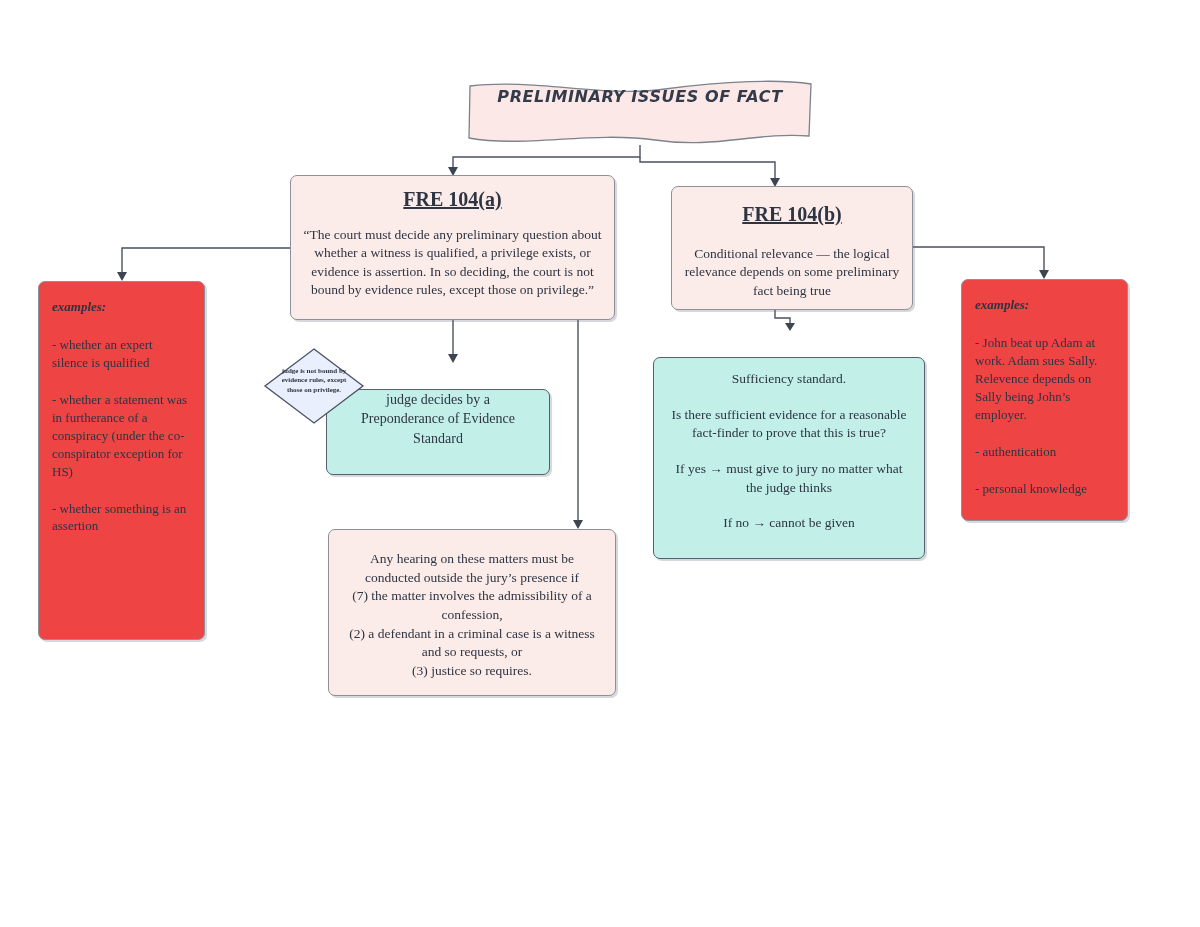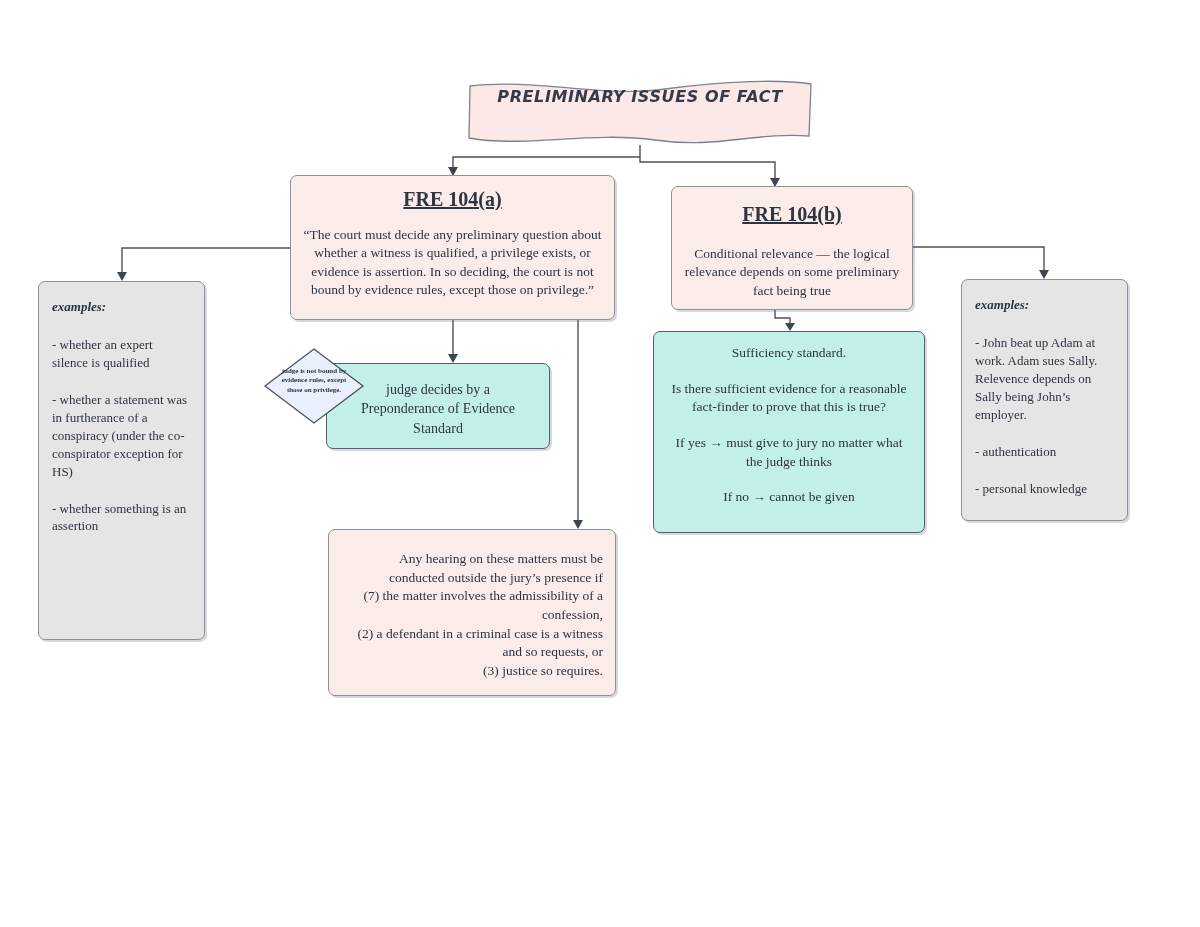--- a/index.html
+++ b/index.html
@@ -8,22 +8,22 @@
     font-family:"Liberation Serif", serif;color:#2d3442;
   }
   .overlay{position:absolute;left:0;top:0;width:1200px;height:927px;z-index:1;}
   .node{
     position:absolute;box-sizing:border-box;z-index:2;
     border:1.3px solid #8d9099;border-radius:7px;
     box-shadow:2px 2px 0 rgba(110,116,132,0.28);
     font-size:13.5px;line-height:1.38;
   }
   .pink{background:#fcece9;}
-  .lavender{background:#e5e5e5;}
-  .teal{background:#c2f0e8;border-color:#55606f;}
+  .lavender{background:#ef4444;}
+  .teal{background:#c2f0e8;border-color:#55606f;margin-top:26px;}
   .centered{text-align:center;}
   .node-title{font-weight:bold;text-decoration:underline;text-align:center;font-size:20px;}
   .b{font-weight:normal;}
   .ex-heading{font-weight:bold;font-style:italic;margin-bottom:20px;}
   .ex-item{margin-bottom:19px;}
   .ex-item:last-child{margin-bottom:0;}
   
   .banner{position:absolute;left:465px;top:74px;width:350px;height:76px;z-index:2;}
   .banner svg{position:absolute;left:0;top:0;width:100%;height:100%;}
   .banner-text{
@@ -33,24 +33,24 @@
   }
   .banner-line1{font-size:16px;}
   .banner-line2{font-size:15px;margin-top:5px;}
   
   .fre104a{left:290px;top:175px;width:325px;height:145px;padding:10px 10px;}
   .fre104a .node-title{margin-bottom:12px;}
   .fre104b{left:656px;top:186px;width:242px;height:124px;padding:14px 10px;margin-left:15px;}
   .fre104b .node-title{margin-bottom:16px;}
   .exL{left:38px;top:281px;width:167px;height:359px;padding:16px 13px;font-size:13px;}
   .exR{left:961px;top:279px;width:167px;height:242px;padding:16px 13px;font-size:13px;}
-  .judge{left:326px;top:363px;width:224px;height:86px;padding:16px 14px;font-size:14px;}
+  .judge{left:326px;top:363px;width:224px;height:86px;padding:0 14px;font-size:14px;}
   .suff{left:653px;top:331px;width:272px;height:202px;padding:12px 14px;}
   .suff .gap{margin-bottom:17px;}
-  .hearing{left:328px;top:529px;width:288px;height:167px;padding:20px 12px;text-align:right;}
+  .hearing{left:328px;top:529px;width:288px;height:167px;padding:20px 12px;text-align:center;}
   
   .diamond{position:absolute;left:263px;top:347px;width:102px;height:78px;z-index:3;}
   .diamond svg{position:absolute;left:0;top:0;width:100%;height:100%;}
   .diamond-text{
     position:absolute;left:11px;top:20px;width:80px;text-align:center;
     font-size:7px;font-weight:bold;line-height:1.35;color:#2d3442;
     font-family:"Liberation Serif", serif;
   }
 </style>
 </head>

